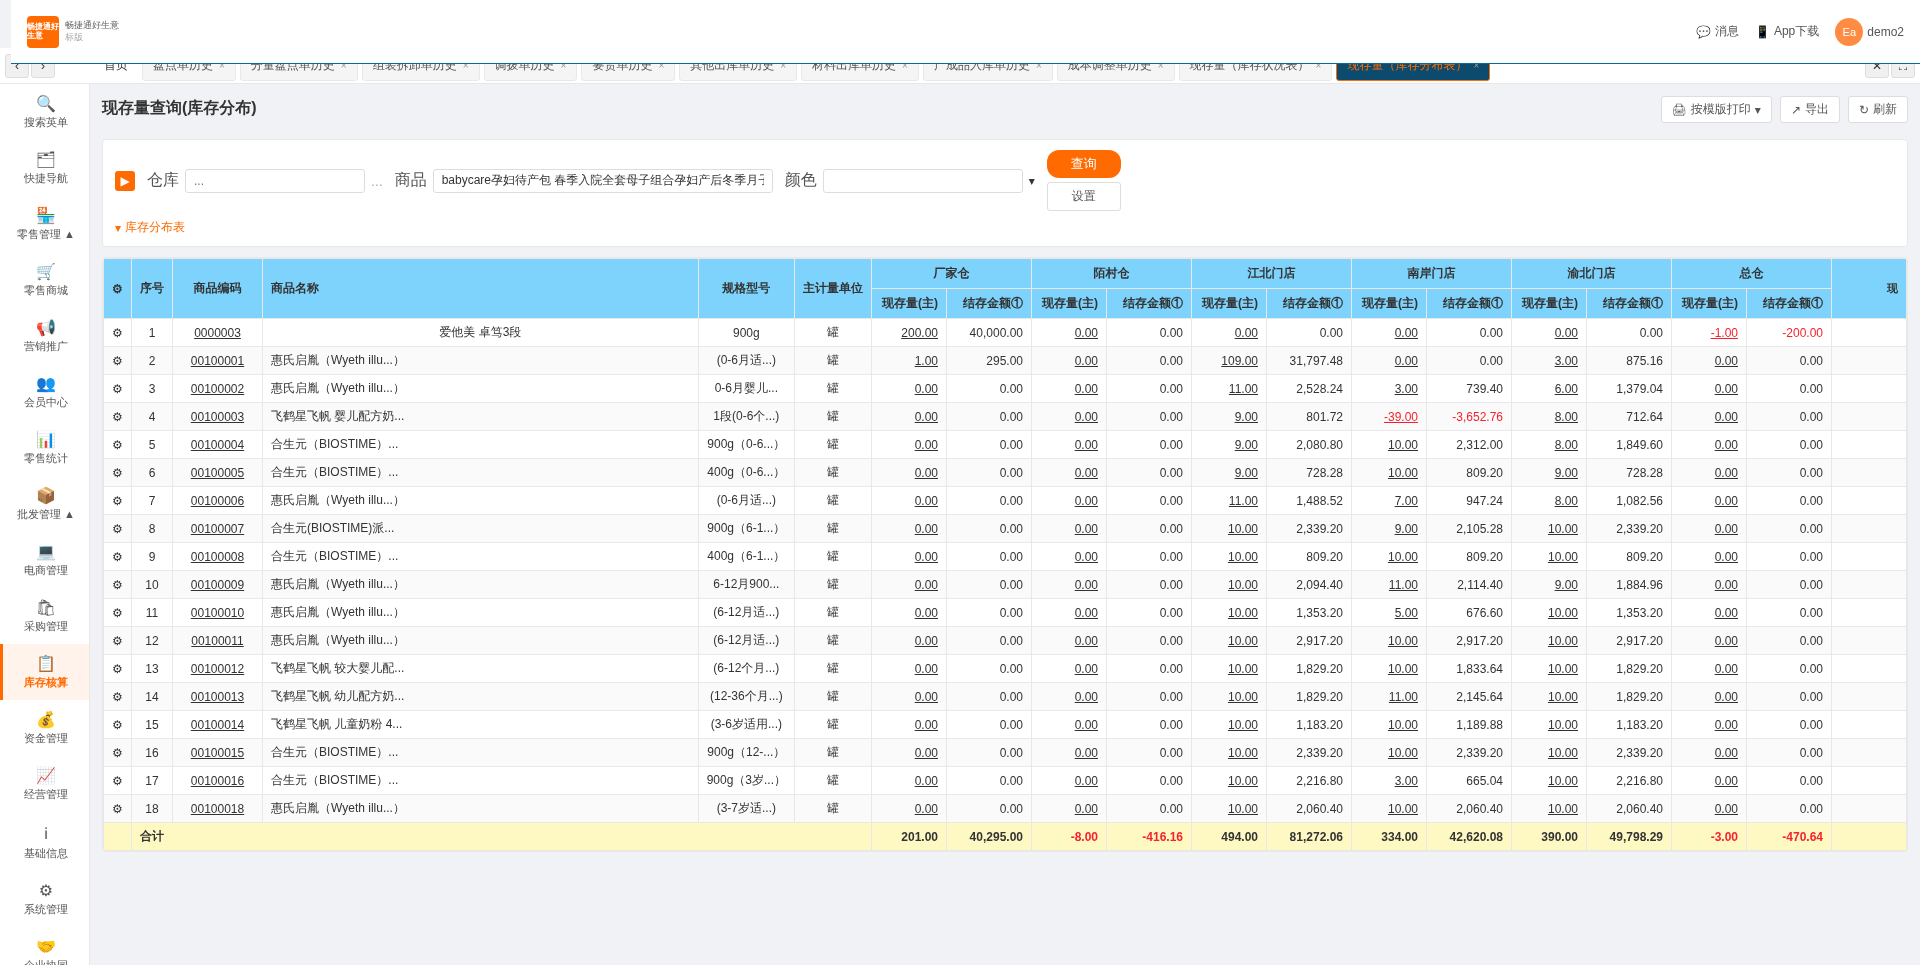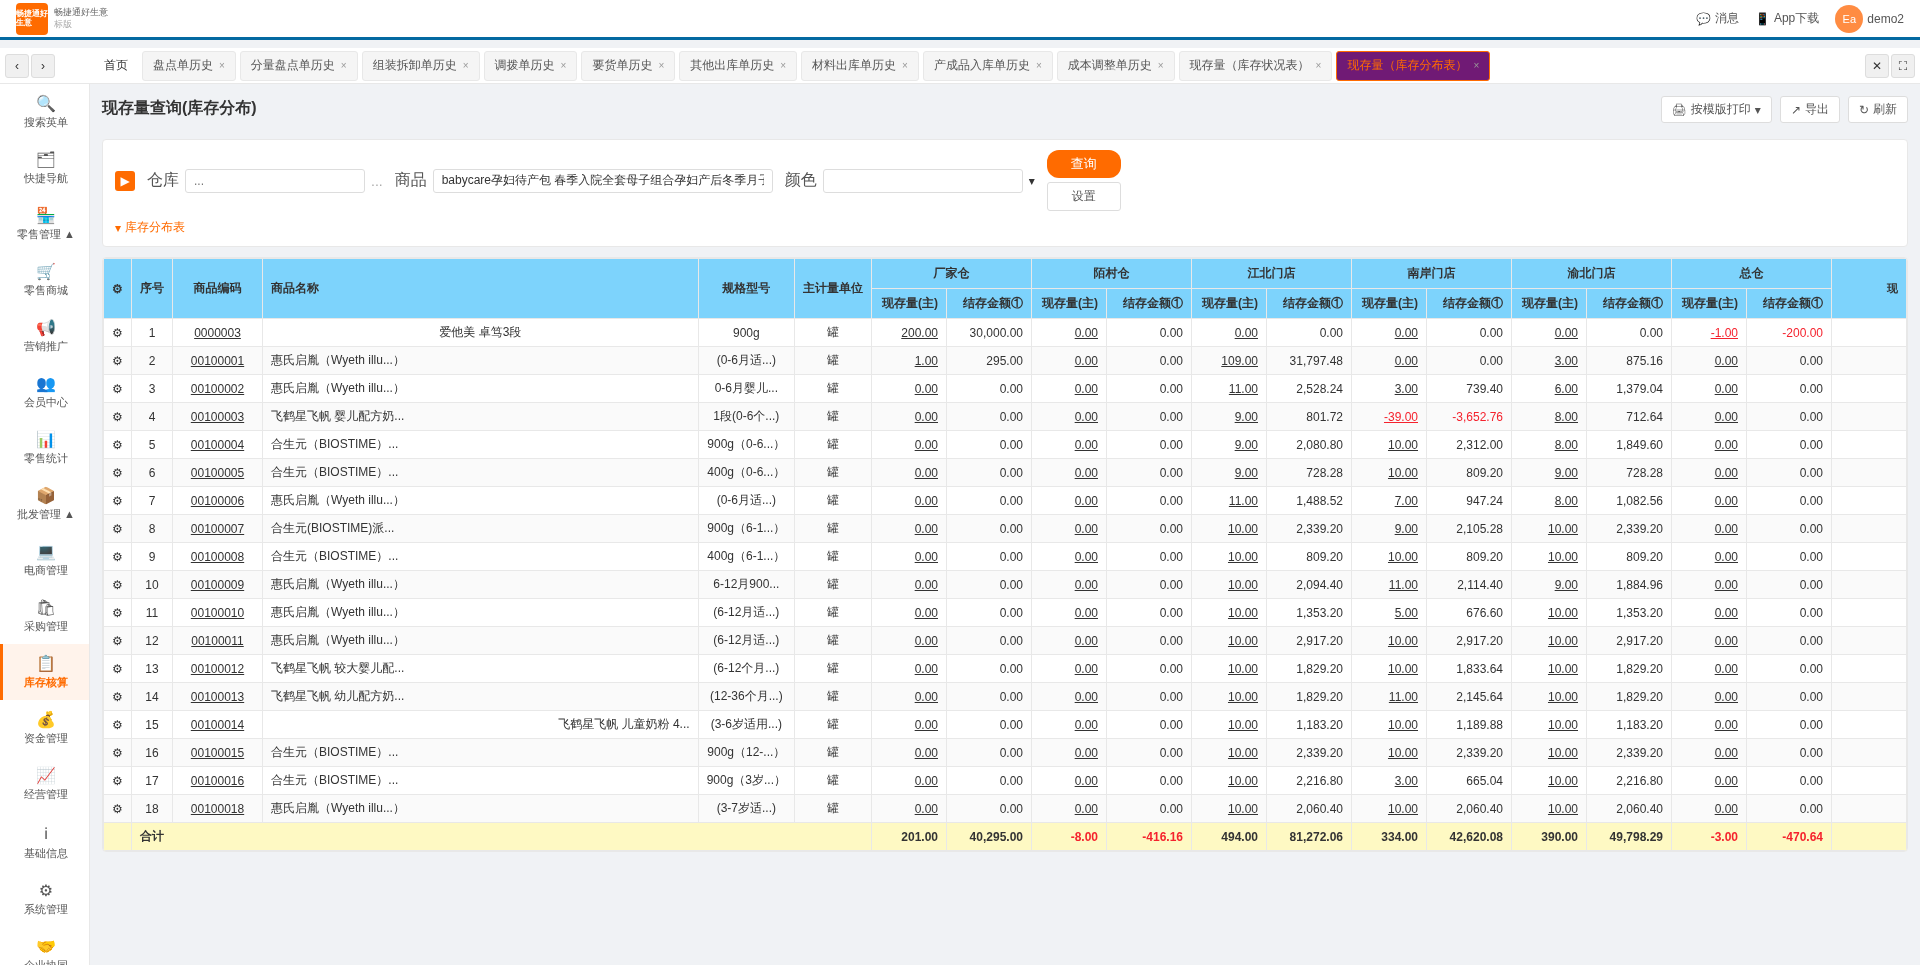--- a/index.html
+++ b/index.html
@@ -1,30 +1,30 @@
 <!DOCTYPE html>
 <html><head>
   <meta charset="utf-8">
   <style>
     * { box-sizing: border-box; margin: 0; padding: 0; }
     body { font-family: 'Microsoft YaHei', Arial, sans-serif; font-size: 12px; background: #f0f2f5; color: #333; overflow: hidden; }
 
     
-    .top-bar { background: #fff; height: 40px; display: flex; align-items: center; padding: 0 16px; border-bottom: 3px solid #0369a1; position: fixed; top: 0; left: 0; right: 0; z-index: 100; }
+    .top-bar { background: #fff; height: 64px; display: flex; align-items: center; padding: 0 16px; border-bottom: 1px solid #0369a1; position: fixed; top: 0; left: 11px; right: 0; z-index: 100; }
     .logo { display: flex; align-items: center; gap: 6px; min-width: 90px; }
     .logo-icon { width: 32px; height: 32px; background: #ff6b00; border-radius: 4px; display: flex; align-items: center; justify-content: center; color: white; font-size: 10px; font-weight: bold; }
     .logo-text { font-size: 11px; color: #666; line-height: 1.3; }
     .top-right { display: flex; align-items: center; gap: 16px; min-width: 200px; justify-content: flex-end; }
     .top-right-item { display: flex; align-items: center; gap: 4px; cursor: pointer; color: #555; font-size: 12px; }
     .user-avatar { width: 28px; height: 28px; border-radius: 50%; background: #ff8c42; display: flex; align-items: center; justify-content: center; color: white; font-size: 11px; }
 
     
     .tabs-bar { background: #fff; border-bottom: 1px solid #e8e8e8; position: fixed; top: 48px; left: 0; right: 0; z-index: 99; display: flex; align-items: center; padding: 0 4px; height: 36px; overflow: hidden; }
     .tab-item { display: flex; align-items: center; height: 30px; padding: 0 10px; border: 1px solid #e8e8e8; border-radius: 3px; margin: 0 2px; white-space: nowrap; cursor: pointer; font-size: 12px; color: #555; background: #f5f5f5; flex-shrink: 0; }
-    .tab-item.active { background: #701a75; border-color: #ff6b00; color: #ff6b00; }
+    .tab-item.active { background: #0c4a6e; border-color: #ff6b00; color: #ff6b00; }
     .tab-item .tab-close { margin-left: 6px; color: #999; font-size: 10px; cursor: pointer; }
     .tab-home { background: #fff; color: #333; border: none; }
     .tab-nav-btn { width: 24px; height: 24px; background: #f0f0f0; border: 1px solid #ddd; border-radius: 3px; display: flex; align-items: center; justify-content: center; cursor: pointer; flex-shrink: 0; margin: 0 1px; font-size: 12px; }
 
     
     .sidebar { position: fixed; top: 84px; left: 0; width: 90px; bottom: 0; background: #fff; border-right: 1px solid #e8e8e8; overflow-y: auto; z-index: 98; }
     .sidebar-item { padding: 10px 4px; text-align: center; cursor: pointer; color: #555; font-size: 11px; border-left: 3px solid transparent; }
     .sidebar-item.active { background: #fff3eb; color: #ff6b00; border-left-color: #ff6b00; font-weight: bold; }
     .sidebar-item .sidebar-icon { font-size: 16px; margin-bottom: 2px; }
 
@@ -307,21 +307,21 @@
       </thead>
       <tbody id="table-body">
           <tr>
     <td>⚙</td>
     <td>1</td>
     <td class="underline">0000003</td>
     <td style="text-align:center;">爱他美 卓笃3段</td>
     <td>900g</td>
     <td>罐</td>
     <td class="col-qty underline">200.00</td>
-    <td class="col-amt">30,000.00</td>
+    <td class="col-amt">40,000.00</td>
     <td class="col-qty underline">0.00</td>
     <td class="col-amt">0.00</td>
     <td class="col-qty underline">0.00</td>
     <td class="col-amt">0.00</td>
     <td class="col-qty underline">0.00</td>
     <td class="col-amt">0.00</td>
     <td class="col-qty underline">0.00</td>
     <td class="col-amt">0.00</td>
     <td class="col-qty underline negative">-1.00</td>
     <td class="col-amt negative">-200.00</td>
@@ -597,21 +597,21 @@
     <td class="col-qty underline">10.00</td>
     <td class="col-amt">1,829.20</td>
     <td class="col-qty underline">0.00</td>
     <td class="col-amt">0.00</td>
     <td></td>
   </tr>
           <tr>
     <td>⚙</td>
     <td>15</td>
     <td class="underline">00100014</td>
-    <td style="text-align:right;">飞鹤星飞帆 儿童奶粉 4...</td>
+    <td style="text-align:left;">飞鹤星飞帆 儿童奶粉 4...</td>
     <td>(3-6岁适用...)</td>
     <td>罐</td>
     <td class="col-qty underline">0.00</td>
     <td class="col-amt">0.00</td>
     <td class="col-qty underline">0.00</td>
     <td class="col-amt">0.00</td>
     <td class="col-qty underline">10.00</td>
     <td class="col-amt">1,183.20</td>
     <td class="col-qty underline">10.00</td>
     <td class="col-amt">1,189.88</td>

